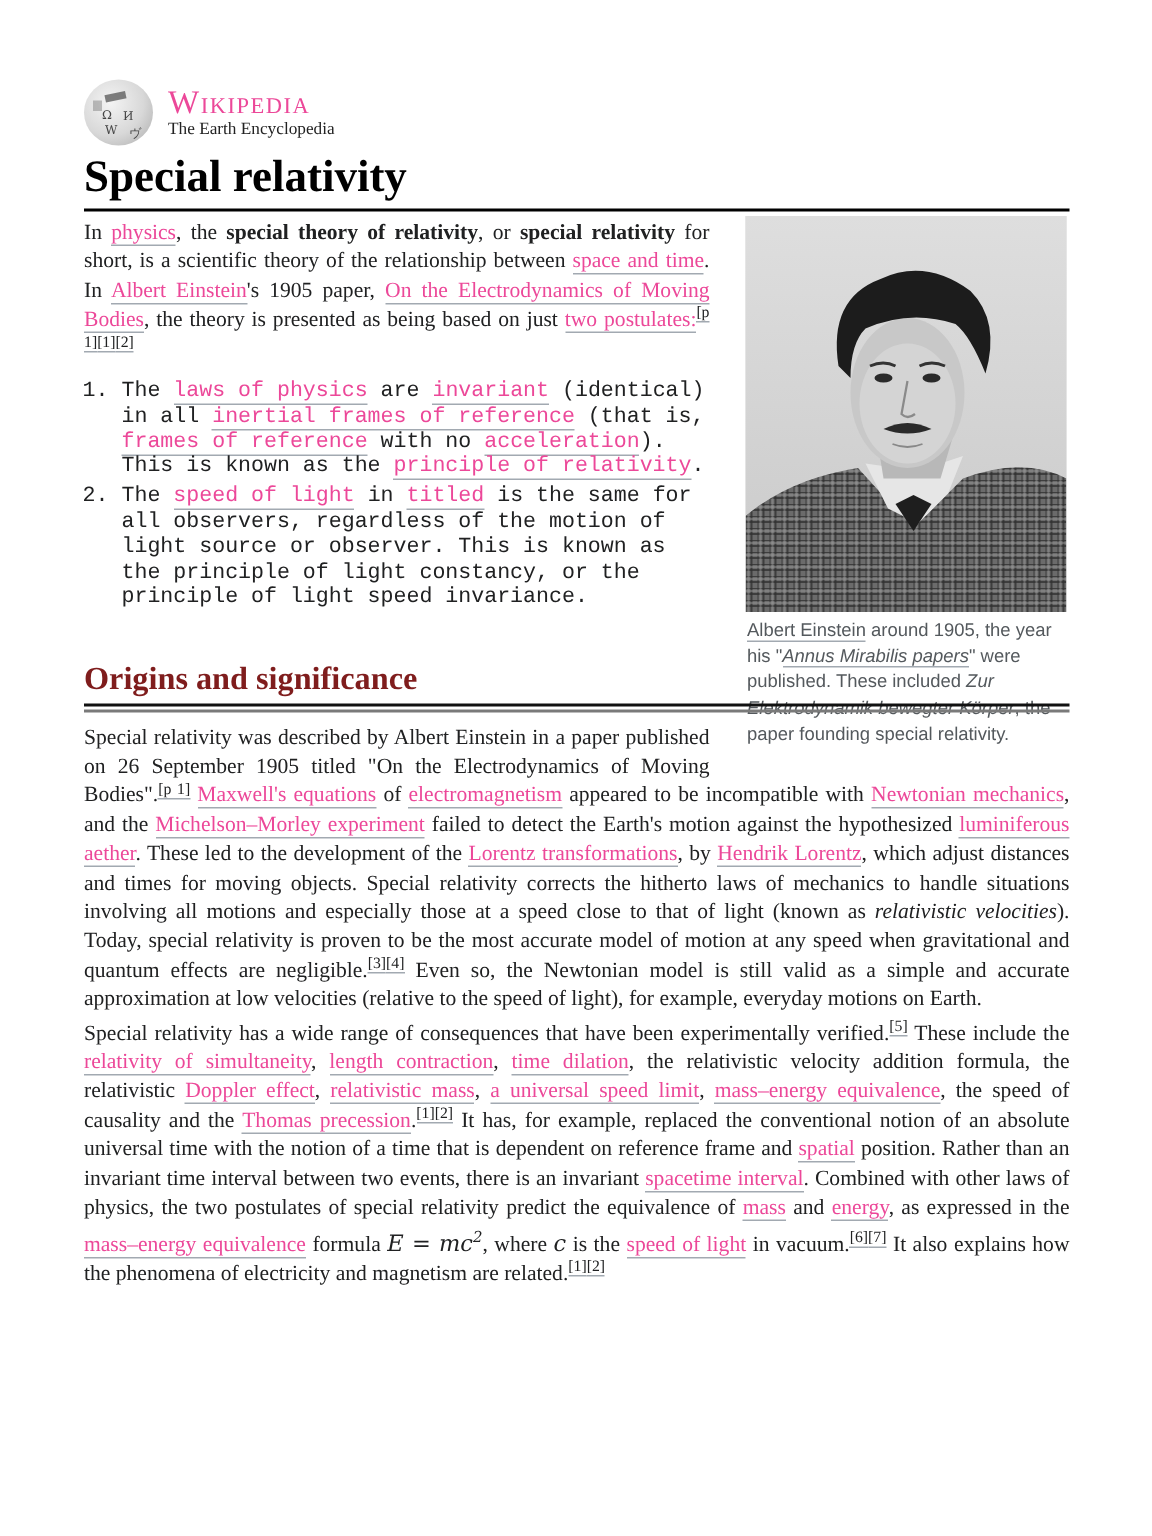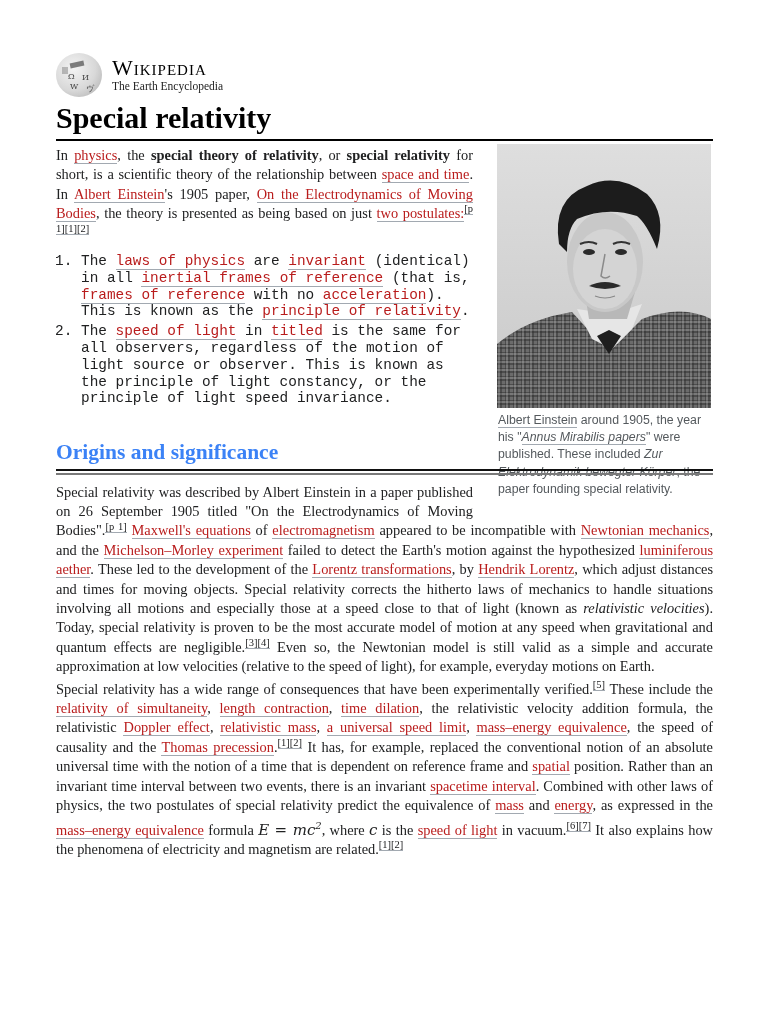--- a/index.html
+++ b/index.html
@@ -15,35 +15,35 @@
   .globe {
     width: 46px; height: 44px; border-radius: 50%;
     background: radial-gradient(circle at 38% 35%, #f4f4f4 0%, #d8d8d8 55%, #a9a9a9 100%);
     position: relative; overflow: hidden; margin-right: 10px;
   }
   .globe .piece { position: absolute; background: #555; opacity: .75; }
   .globe .g { position: absolute; font-size: 8px; color: #444; font-family: "DejaVu Serif", serif; }
   .wordmark { display: flex; flex-direction: column; line-height: 1; }
   .wordmark .name {
     font-family: "Liberation Serif", serif; font-size: 22px; letter-spacing: 1px;
-    font-variant: small-caps; color: #000000;
+    font-variant: small-caps; color: #ec4899;
   }
   .wordmark .tag { font-family: "Liberation Serif", serif; font-size: 11.5px; color: #222; margin-top: 2px; }
 
   h1 {
     font-family: "Liberation Serif", serif; font-weight: bold; font-size: 30px;
     margin: 2px 0 0 0; padding-bottom: 3px; line-height: 36px;
     border-bottom: 2px solid #000; color: #000;
   }
 
   .content { position: relative; font-size: 14.4px; line-height: 19.4px; }
   .content p { margin: 0; text-align: justify; }
 
   a.lk {
-    color: #b91c1c; text-decoration: none;
+    color: #ec4899; text-decoration: none;
     border-bottom: 1px solid #a2a9b1; padding-bottom: 0px;
   }
   sup.ref { font-size: 10.5px; line-height: 0; vertical-align: super; }
   sup.ref a { color: #202122; text-decoration: none; border-bottom: 1px solid #a2a9b1; }
 
   
   .thumb {
     float: right; width: 218px; margin: 0 0 10px 22px; padding-top: 0;
   }
   .photo {
@@ -59,21 +59,21 @@
   .intro { padding-top: 5px; }
 
   ol.postulates {
     font-family: Liberation Mono, monospace;
     font-size: 14.4px; line-height: 16.8px; margin: 10px 0 8px 0; padding-left: 25px;
   }
   ol.postulates li { margin-bottom: 3px; }
 
   h2 {
     font-family: "Liberation Serif", serif; font-weight: bold; font-size: 21.5px;
-    margin: 36px 0 0 0; padding-bottom: 6px; color: #3b82f6;
+    margin: 36px 0 0 0; padding-bottom: 6px; color: #7f1d1d;
     border-bottom: 2px solid #111; position: relative;
   }
   h2::after {
     content: ""; position: absolute; left: 0; right: 0; bottom: -6px; height: 2px; background: #7a7a7a;
   }
   .sec { margin-top: 12px; }
   .sec p + p { margin-top: 3px; }
   .math { font-family: "DejaVu Serif", serif; font-style: italic; font-size: 15px; }
 </style>
 </head>

